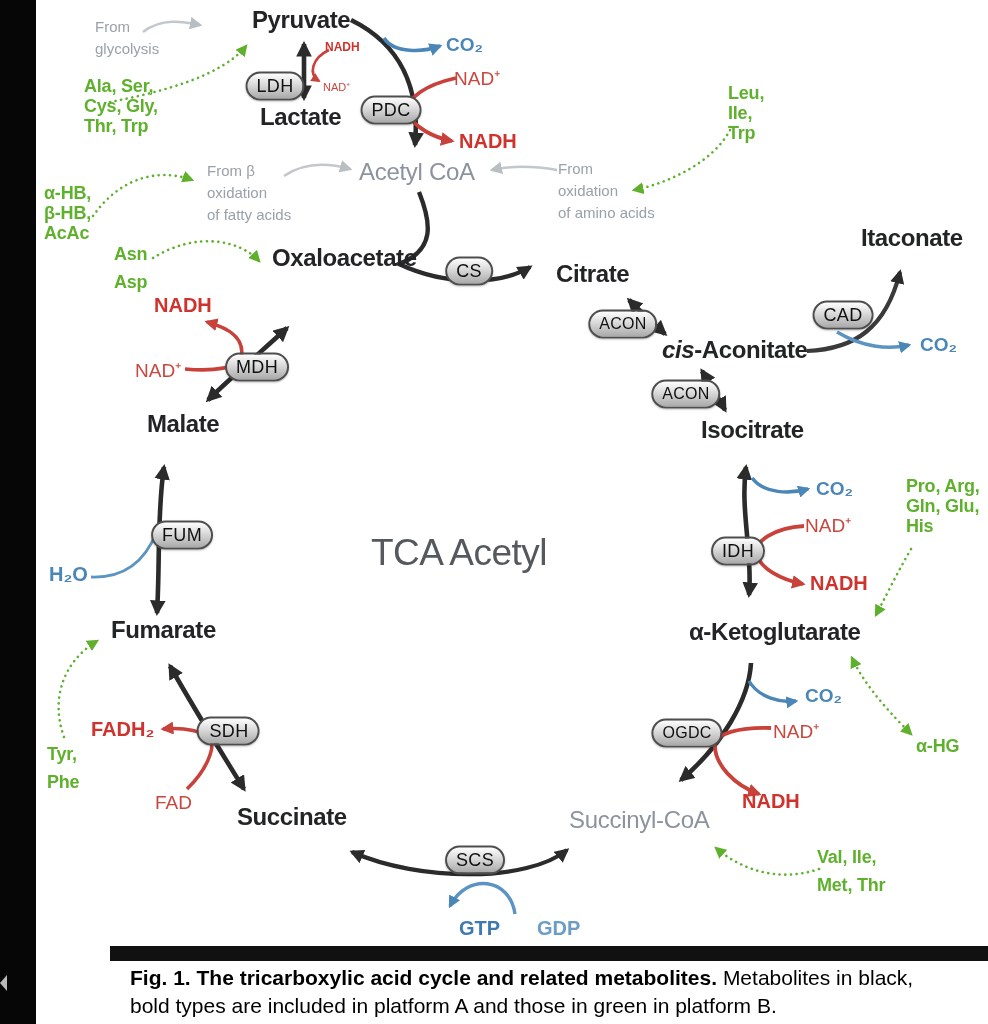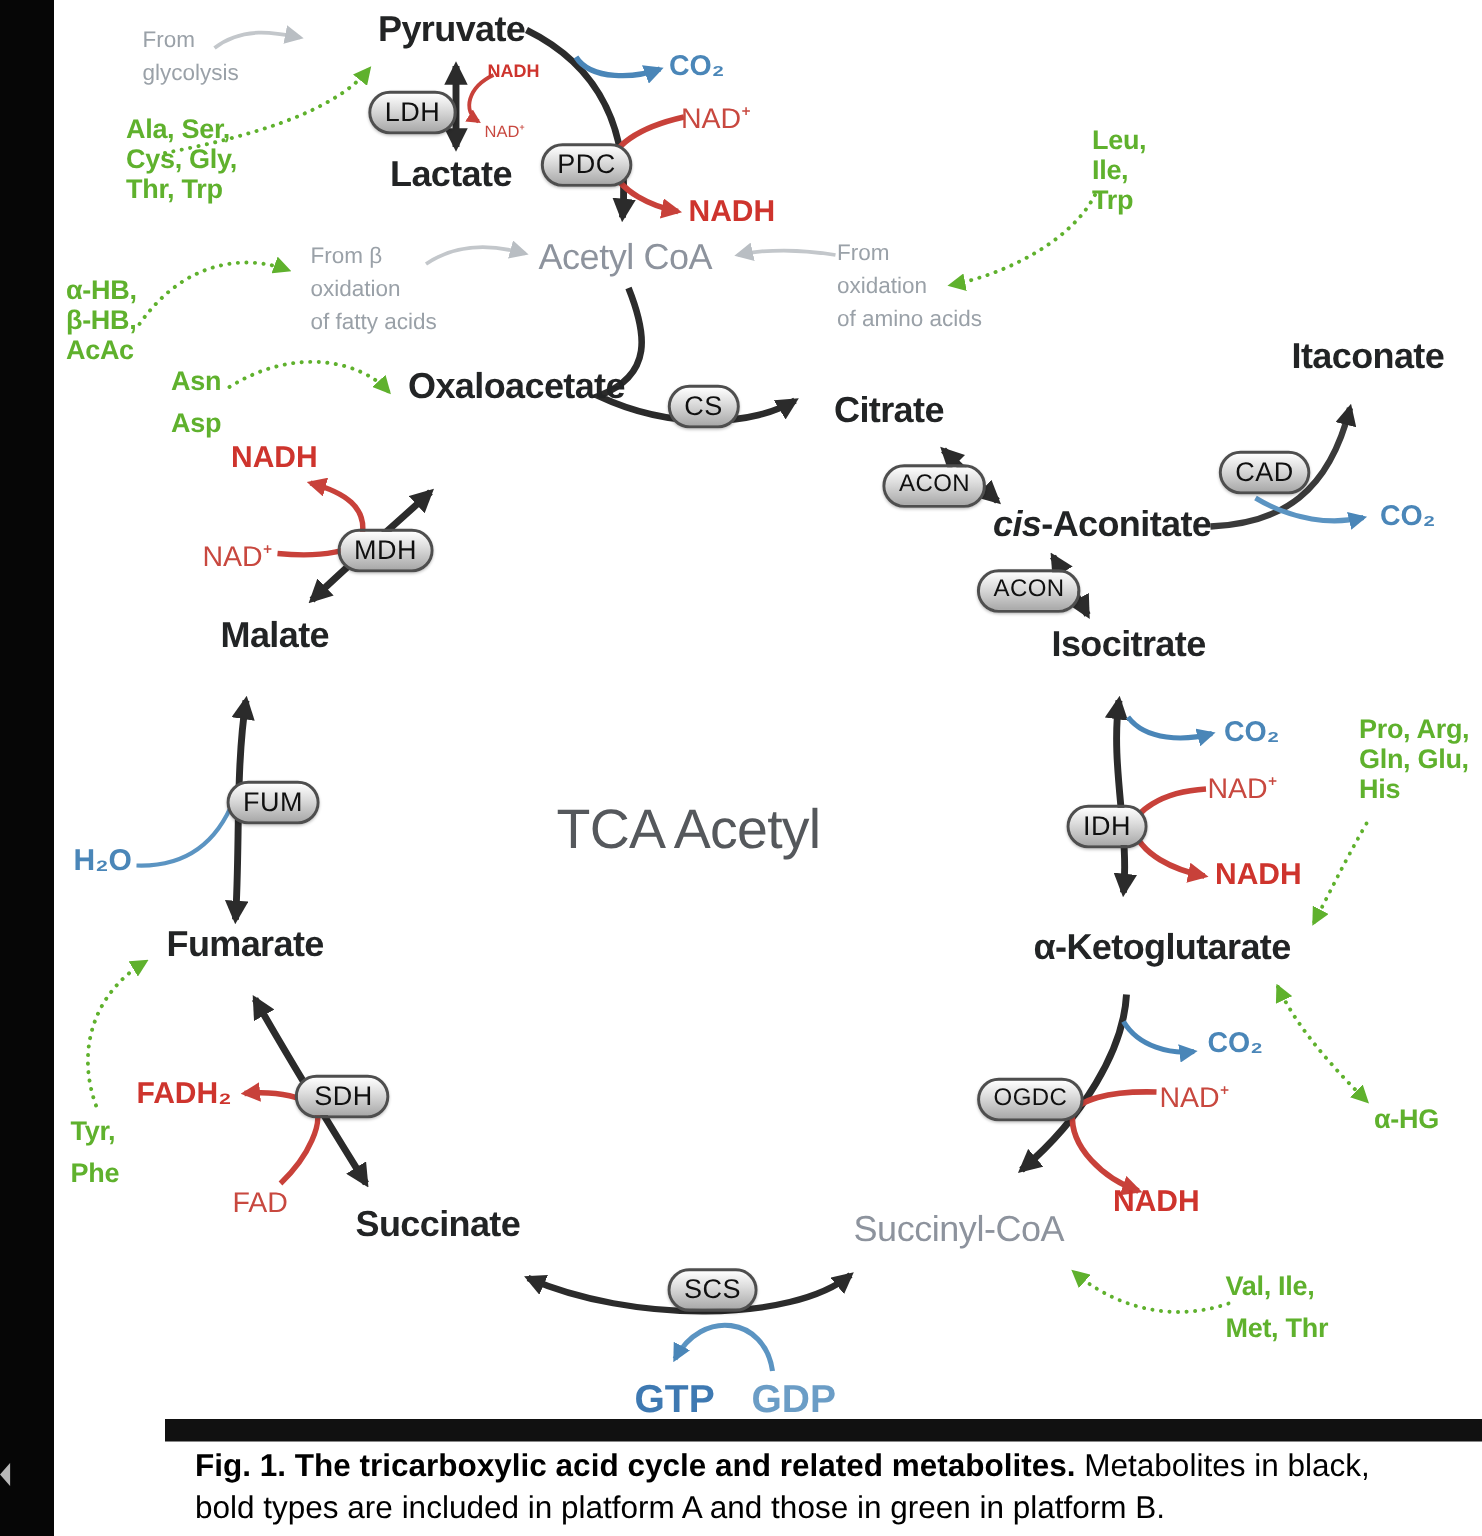--- a/index.html
+++ b/index.html
@@ -18,21 +18,21 @@
   
   .lbl{position:absolute;z-index:2;white-space:pre-line;}
   .met{font-size:24px;font-weight:700;color:#222425;letter-spacing:-0.4px;}
   .met-gray{font-size:24px;font-weight:500;color:#8d939d;letter-spacing:-0.3px;}
   .grn{font-size:18px;font-weight:700;color:#5fb12d;line-height:20px;letter-spacing:-0.2px;}
   .grn2{line-height:28px;}
   .note{font-size:15px;font-weight:400;color:#9aa1a8;line-height:22px;}
   .red-b{font-size:20px;font-weight:700;color:#ce342d;}
   .red-l{font-size:19px;font-weight:500;color:#c8483f;}
   .blu{font-size:19px;font-weight:600;color:#4a86b8;}
-  .blu-b{font-size:26px;font-weight:700;color:#3e79b2;}
+  .blu-b{font-size:20px;font-weight:700;color:#3e79b2;margin-left:36px;}
   .sm{font-size:12px;}
   .xs{font-size:11px;}
   .tca{font-size:37px;font-weight:500;color:#55585c;letter-spacing:-0.5px;}
   
   .pill{
     position:absolute;z-index:3;transform:translate(-50%,-50%);
     background:linear-gradient(180deg,#fefefe 0%,#dcdcdc 42%,#a9a9a9 100%);
     border:2px solid #4e4e4e;border-radius:999px;
     color:#101010;font-size:18px;font-weight:500;letter-spacing:0.3px;
     padding:1px 9px 2px 9px;line-height:22px;
@@ -174,21 +174,21 @@
   <div class="lbl blu-b" style="left:501px;top:917px;color:#6b9dc6;">GDP</div>
 
   <div class="lbl red-b" style="left:91px;top:718px;">FADH₂</div>
   <div class="lbl red-l" style="left:155px;top:792px;">FAD</div>
 
   <div class="lbl blu" style="left:49px;top:563px;font-size:20px;">H₂O</div>
 
   <div class="lbl red-b" style="left:154px;top:294px;">NADH</div>
   <div class="lbl red-l" style="left:135px;top:357px;">NAD⁺</div>
 
-  <div class="pill" style="left:275px;top:75px;text-align:center;">LDH</div>
+  <div class="pill" style="left:275px;top:86px;text-align:center;">LDH</div>
   <div class="pill" style="left:391px;top:110px;">PDC</div>
   <div class="pill" style="left:469px;top:271px;">CS</div>
   <div class="pill" style="left:623px;top:324px;font-size:16px;">ACON</div>
   <div class="pill" style="left:843px;top:315px;">CAD</div>
   <div class="pill" style="left:686px;top:394px;font-size:16px;">ACON</div>
   <div class="pill" style="left:738px;top:551px;">IDH</div>
   <div class="pill" style="left:687px;top:733px;font-size:16px;">OGDC</div>
   <div class="pill" style="left:475px;top:860px;">SCS</div>
   <div class="pill" style="left:228px;top:731px;padding-left:11px;">SDH</div>
   <div class="pill" style="left:182px;top:535px;">FUM</div>

